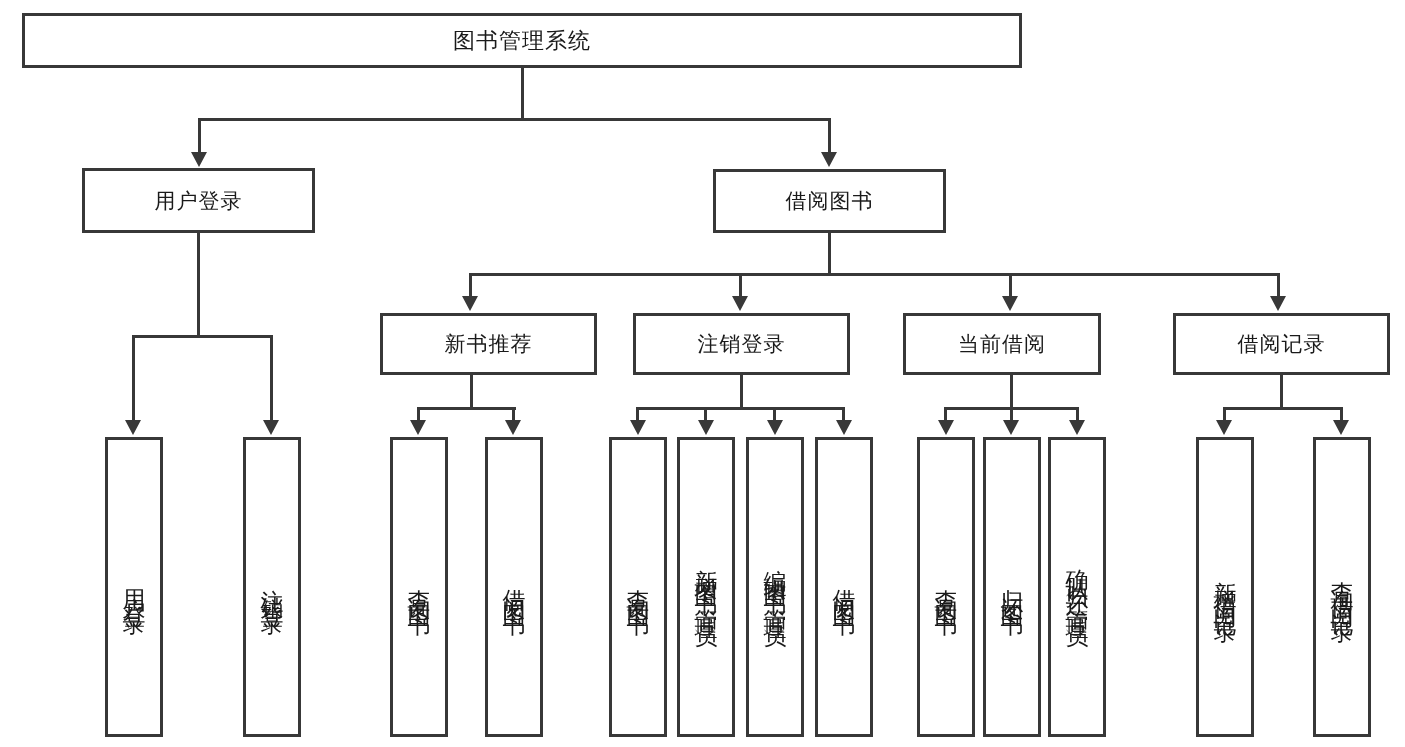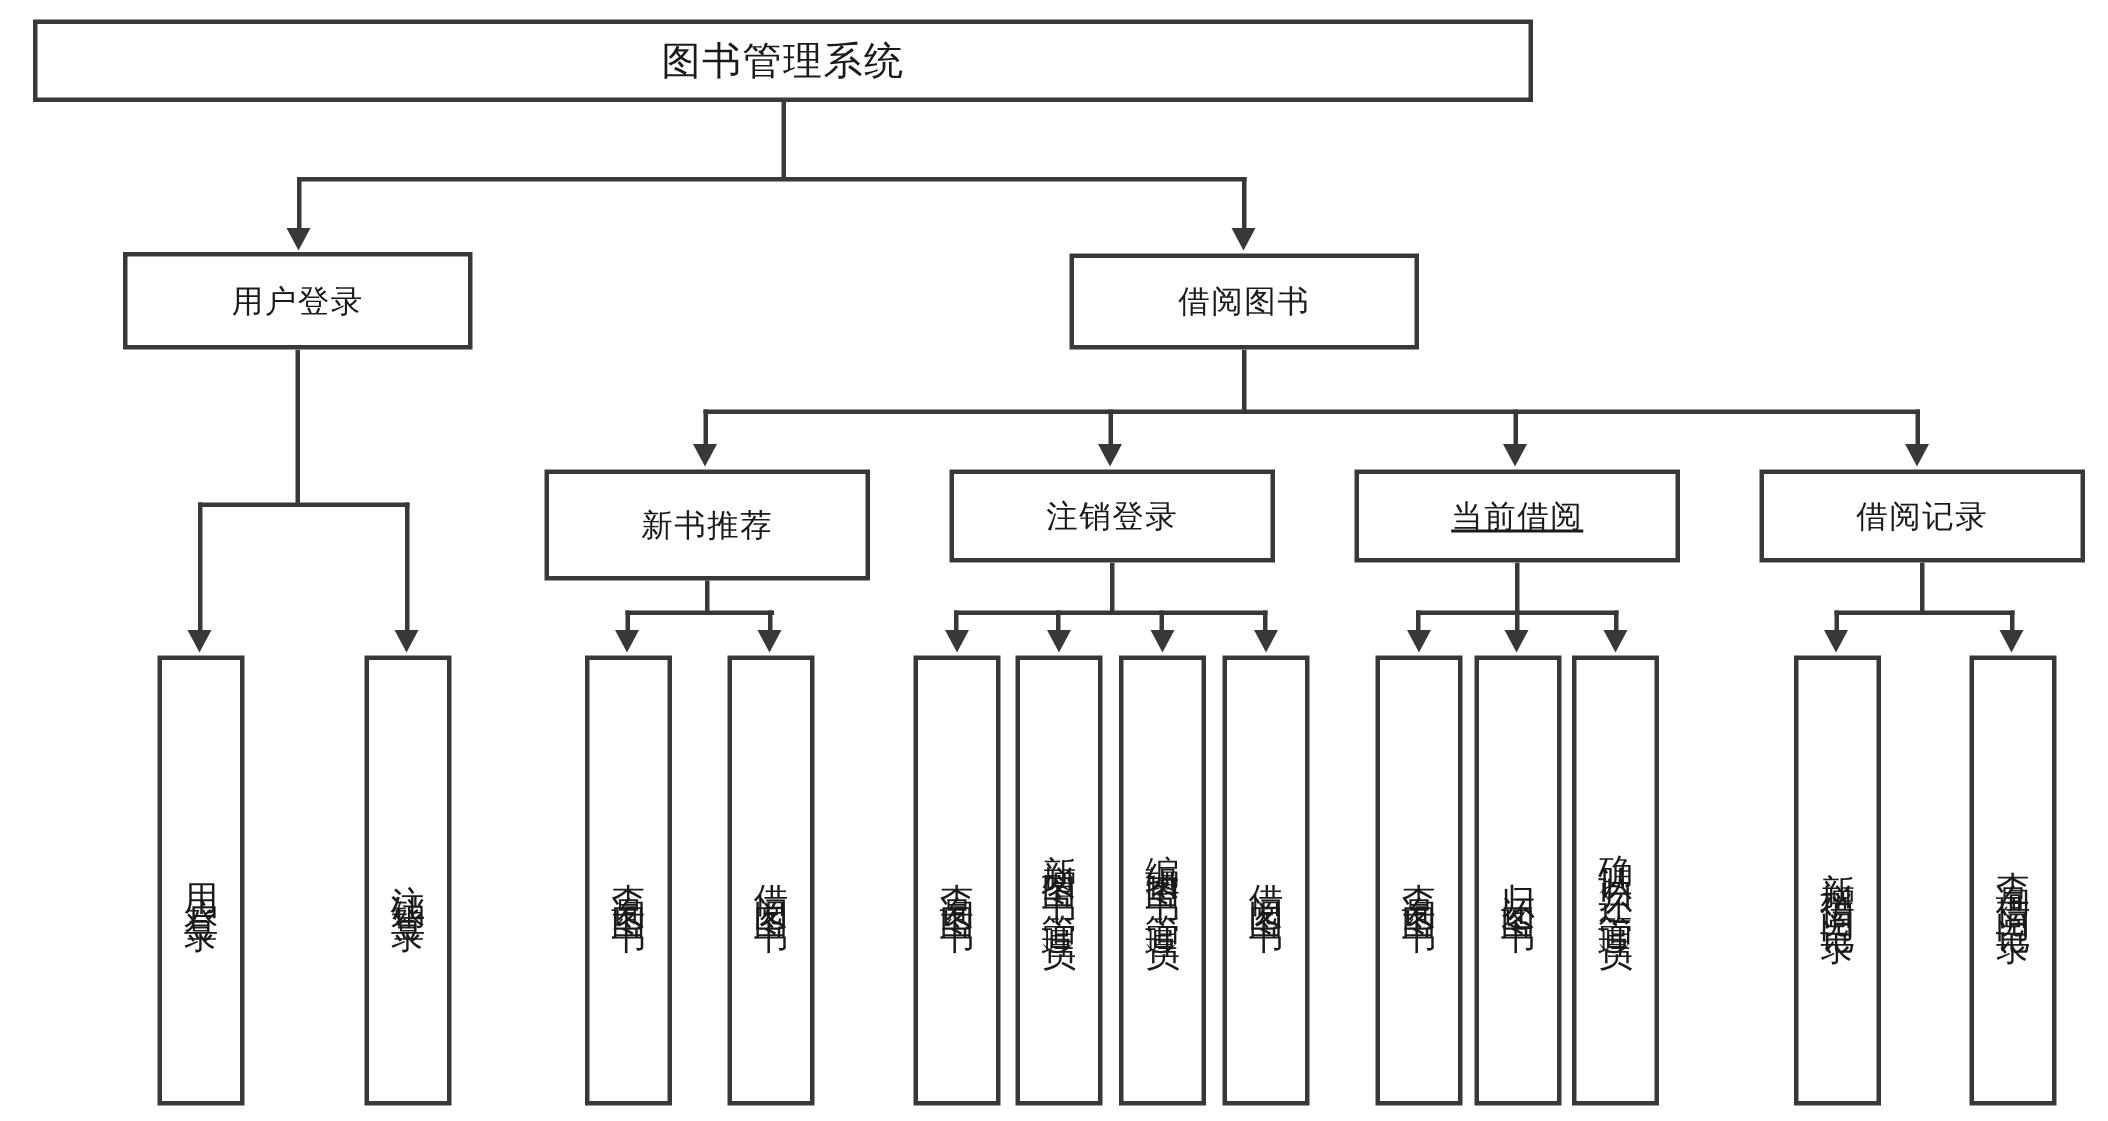--- a/index.html
+++ b/index.html
@@ -9,21 +9,21 @@
     font-family:"Liberation Sans", sans-serif;
     color:#1a1a1a;
   }
   .box {
     position:absolute; box-sizing:border-box;
     border:3px solid #383838; background:#ffffff;
     display:flex; align-items:center; justify-content:center;
     text-align:center;
   }
   .hlabel { font-size:21px; letter-spacing:1px; }
-  .root-label { font-size:26px; letter-spacing:1px; }
+  .root-label { font-size:22px; letter-spacing:1px; }
   .leaf {
     writing-mode:vertical-rl; text-orientation:mixed;
     font-size:23px; letter-spacing:8px; line-height:1;
   }
   .ln { position:absolute; background:#383838; }
   .arw {
     position:absolute; width:0; height:0;
     border-left:8px solid transparent; border-right:8px solid transparent;
     border-top:15px solid #383838;
   }
@@ -95,23 +95,23 @@
   <div class="ln" style="left:1223px; top:407px; width:3px;   height:15px;"></div>
   <div class="ln" style="left:1340px; top:407px; width:3px;   height:15px;"></div>
   <div class="arw" style="left:1216px; top:420px;"></div>
   <div class="arw" style="left:1333px; top:420px;"></div>
 
   <div class="box root-label" style="left:22px; top:13px; width:1000px; height:55px;">图书管理系统</div>
 
   <div class="box hlabel" style="left:82px; top:168px; width:233px; height:65px;">用户登录</div>
   <div class="box hlabel" style="left:713px; top:169px; width:233px; height:64px;">借阅图书</div>
 
-  <div class="box hlabel" style="left:363px; top:313px; width:217px; height:74px;">新书推荐</div>
+  <div class="box hlabel" style="left:380px; top:313px; width:217px; height:62px;">新书推荐</div>
   <div class="box hlabel" style="left:633px; top:313px; width:217px; height:62px;">注销登录</div>
-  <div class="box hlabel" style="left:903px; top:313px; width:217px; height:62px;text-decoration:underline;">当前借阅</div>
+  <div class="box hlabel" style="left:903px; top:313px; width:198px; height:62px;">当前借阅</div>
   <div class="box hlabel" style="left:1173px; top:313px; width:217px; height:62px;">借阅记录</div>
 
   <div class="box leaf" style="left:105px; top:437px; width:58px; height:300px;">用户登录</div>
   <div class="box leaf" style="left:243px; top:437px; width:58px; height:300px;">注销登录</div>
 
   <div class="box leaf" style="left:390px; top:437px; width:58px; height:300px;">查询图书</div>
   <div class="box leaf" style="left:485px; top:437px; width:58px; height:300px;">借阅图书</div>
 
   <div class="box leaf" style="left:609px; top:437px; width:58px; height:300px;">查询图书</div>
   <div class="box leaf" style="left:677px; top:437px; width:58px; height:300px;">新增图书（管理员）</div>

